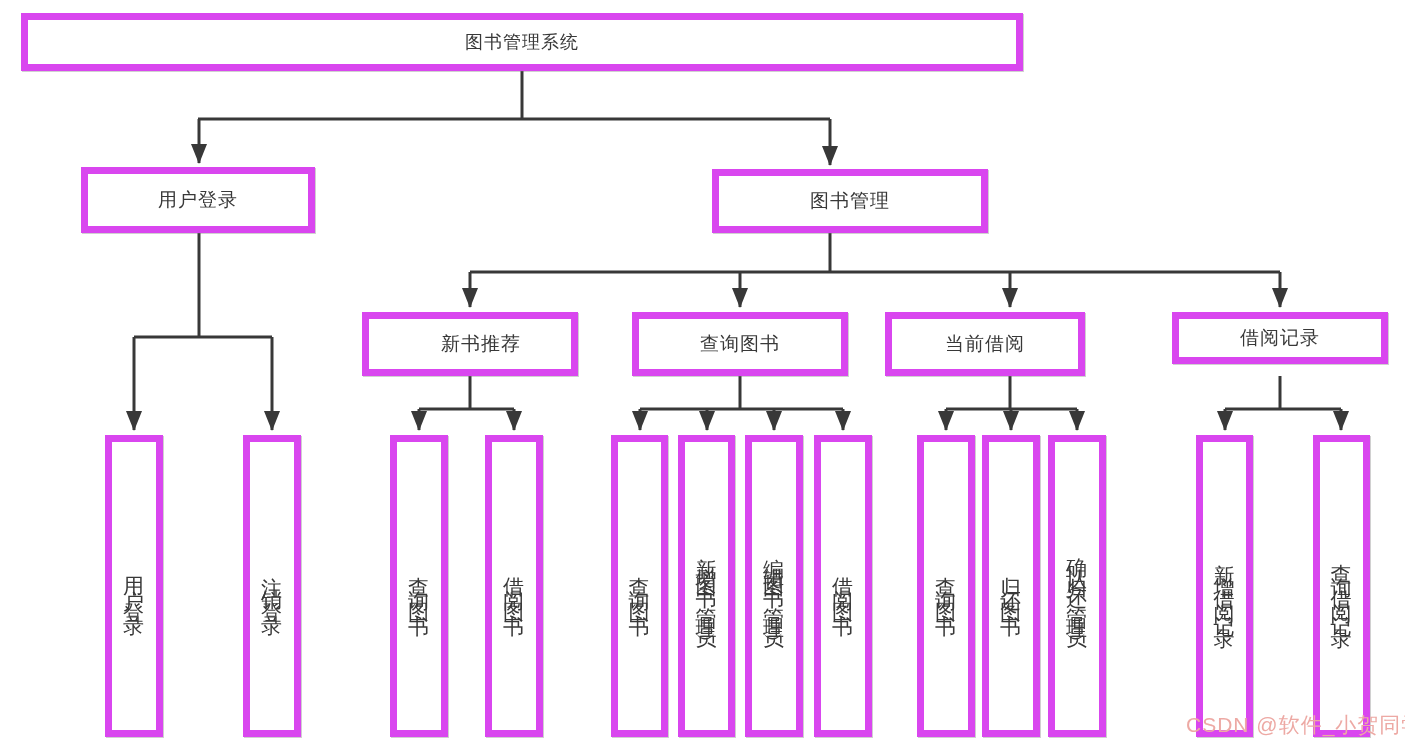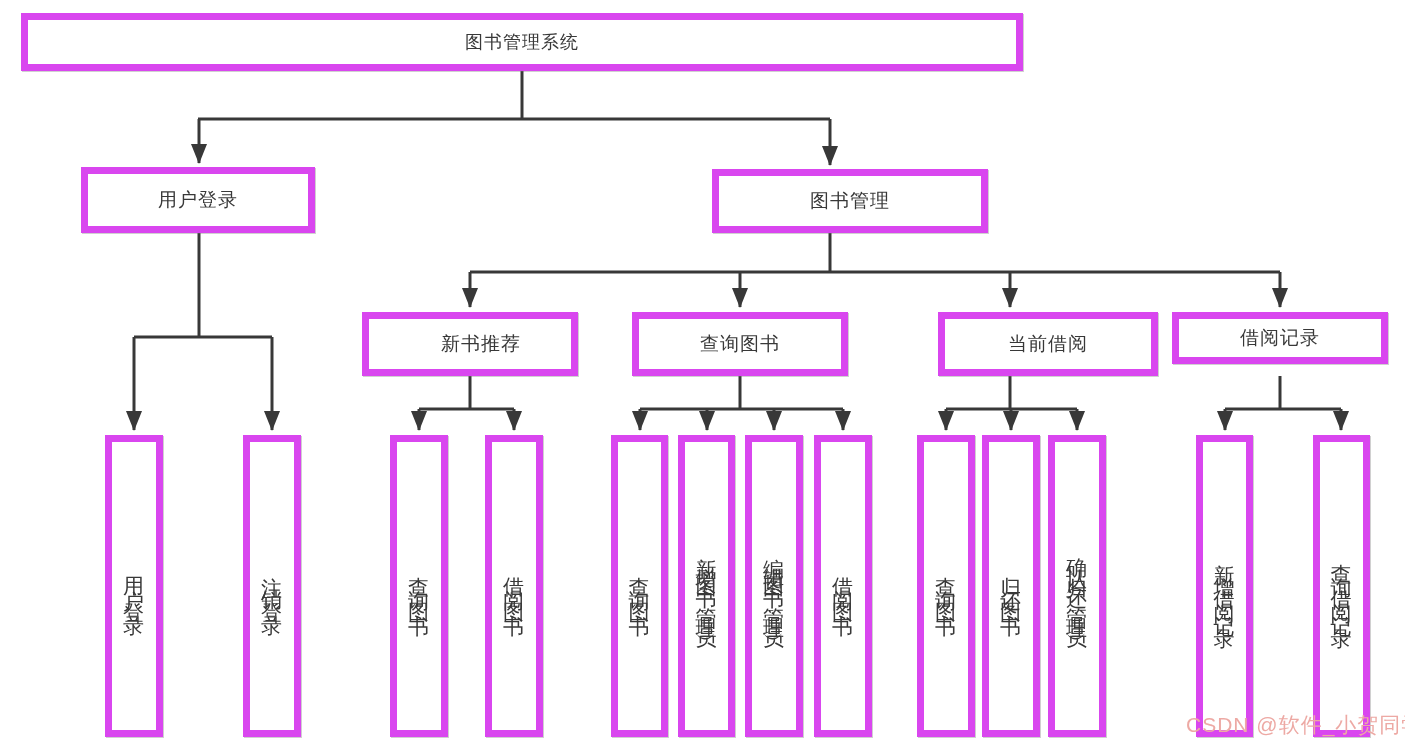--- a/index.html
+++ b/index.html
@@ -94,21 +94,21 @@
   <div class="node h" style="left:712px;top:169px;width:276px;height:64px;">
     <span>图书管理</span>
   </div>
 
   <div class="node h" style="left:362px;top:312px;width:216px;height:64px;padding-left:22px;">
     <span>新书推荐</span>
   </div>
   <div class="node h" style="left:632px;top:312px;width:216px;height:64px;">
     <span>查询图书</span>
   </div>
-  <div class="node h" style="left:938px;top:312px;width:220px;height:64px;">
+  <div class="node h" style="left:885px;top:312px;width:200px;height:64px;">
     <span>当前借阅</span>
   </div>
   <div class="node h" style="left:1172px;top:312px;width:216px;height:52px;">
     <span>借阅记录</span>
   </div>
 
   <div class="node leaf" style="left:105px;top:435px;width:58px;height:302px;">
     <span>用户登录</span>
   </div>
   <div class="node leaf" style="left:243px;top:435px;width:58px;height:302px;">

